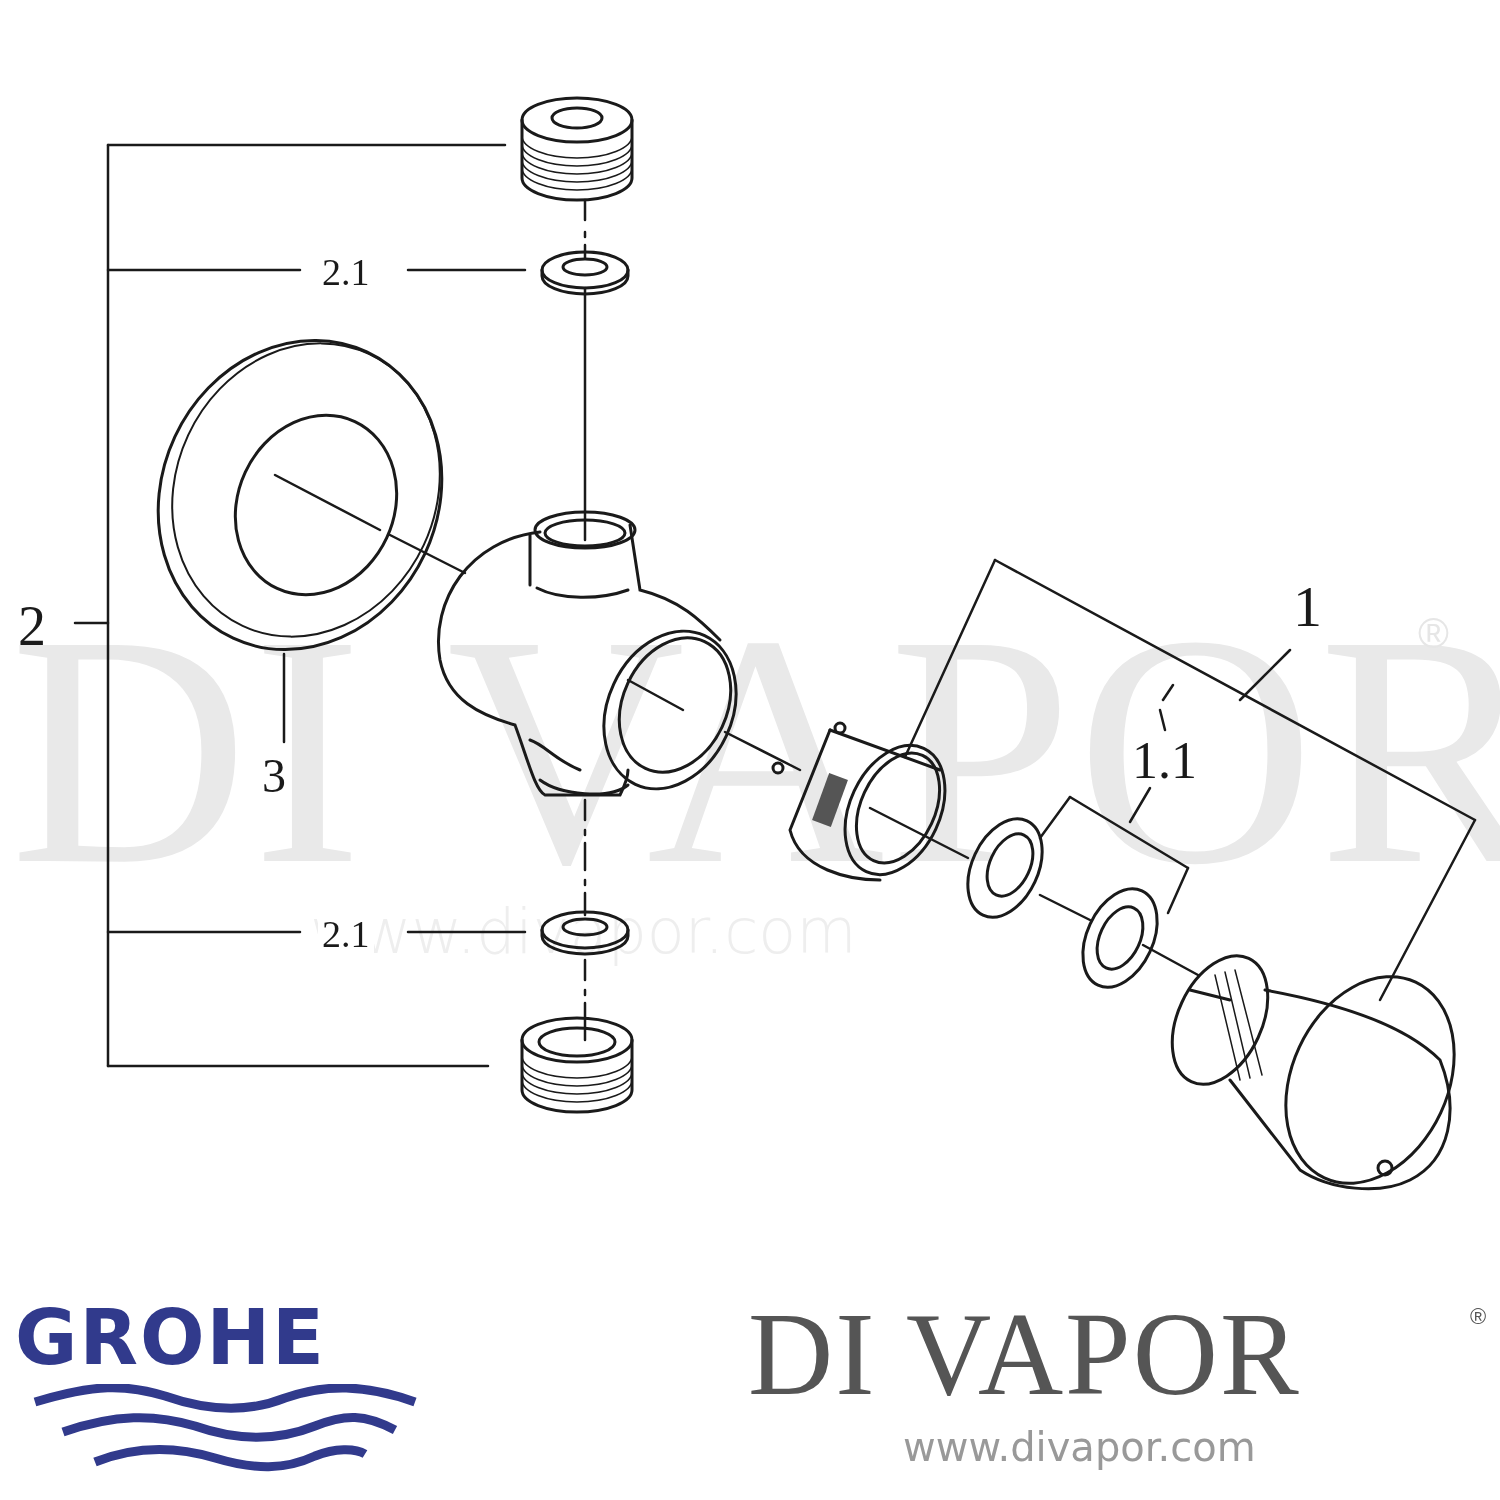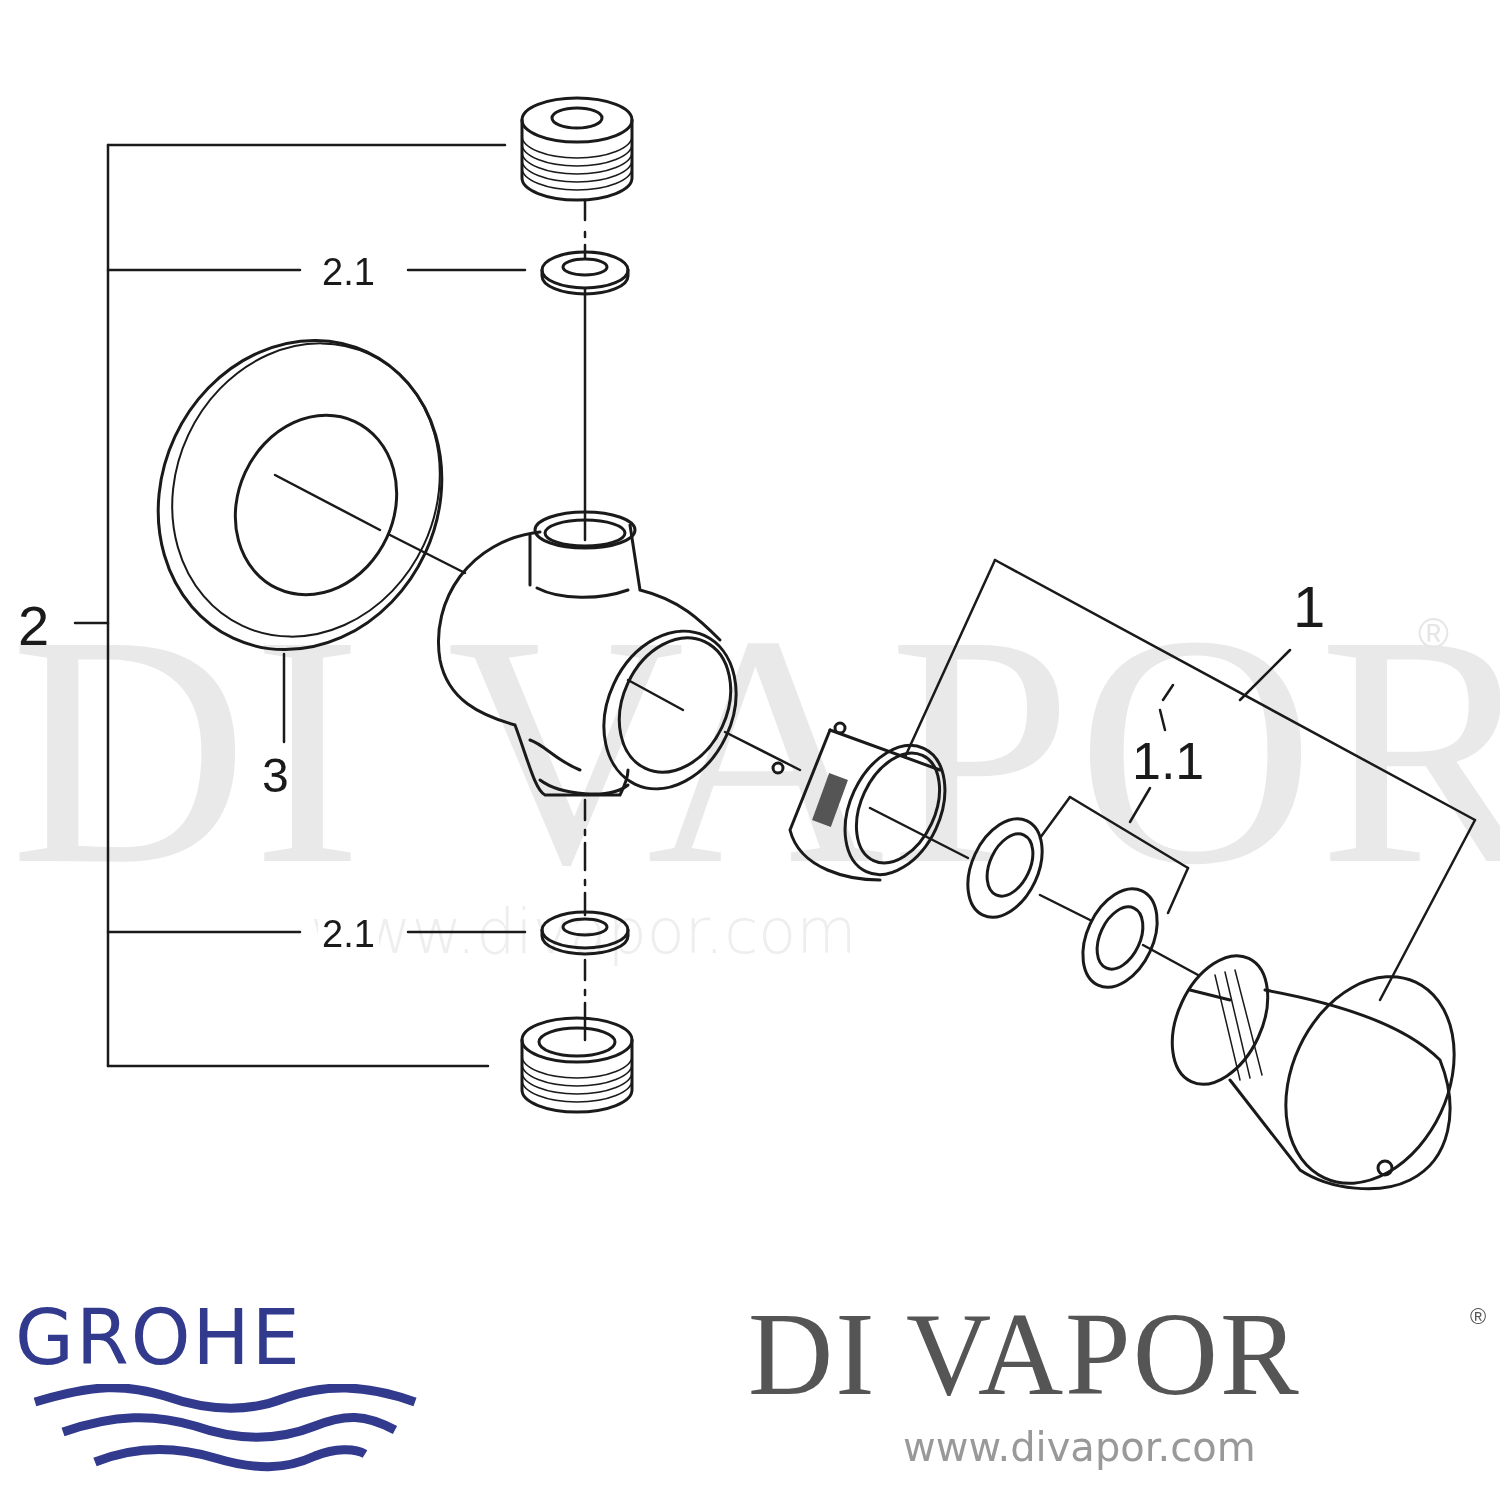--- a/index.html
+++ b/index.html
@@ -1,29 +1,29 @@
 <!DOCTYPE html>
 <html><head>
 <meta charset="utf-8">
 <style>
   html, body { margin:0; padding:0; background:#ffffff; }
   body { width:1500px; height:1500px; position:relative; overflow:hidden; font-family:"Liberation Sans", sans-serif; }
   #diagram { position:absolute; left:0; top:0; width:1500px; height:1500px; }
   .wm-big { position:absolute; left:10px; top:585px; font-family:"Liberation Serif", serif; font-size:330px; color:#e9e9e9; letter-spacing:4px; white-space:nowrap; line-height:1; }
   .wm-reg { position:absolute; left:1418px; top:610px; font-family:"Liberation Sans", sans-serif; font-size:42px; color:#e6e6e6; }
   .wm-url { position:absolute; left:310px; top:895px; font-family:"DejaVu Sans", sans-serif; font-size:62px; color:#eeeeee; white-space:nowrap; font-weight:200; }
-  .label { position:absolute; font-family:Liberation Sans, sans-serif; color:#1a1a1a; line-height:1; background:transparent; }
+  .label { position:absolute; font-family:Liberation Serif, serif; color:#1a1a1a; line-height:1; background:transparent; }
   .lbl-2 { left:18px; top:598px; font-size:56px; }
   .lbl-3 { left:262px; top:752px; font-size:48px; }
   .lbl-1 { left:1293px; top:578px; font-size:58px; }
   .lbl-11 { left:1132px; top:735px; font-size:52px; }
   .lbl-21a { left:318px; top:253px; font-size:38px; background:#fff; padding:0 4px; }
   .lbl-21b { left:318px; top:915px; font-size:38px; background:#fff; padding:0 4px; }
   .grohe { position:absolute; left:15px; top:1300px; width:420px; }
-  .grohe-text { font-family:"DejaVu Sans", sans-serif; font-weight:normal; font-size:76px; color:#313a8c; letter-spacing:2px; line-height:1; }
+  .grohe-text { font-family:"DejaVu Sans", sans-serif; font-weight:bold; font-size:76px; color:#313a8c; letter-spacing:2px; line-height:1; }
   .divapor { position:absolute; left:748px; top:1296px; width:740px; }
   .divapor-name { font-family:"Liberation Serif", serif; font-size:118px; color:#555555; letter-spacing:2px; white-space:nowrap; line-height:1; }
   .divapor-reg { position:absolute; left:722px; top:8px; font-size:22px; color:#555; font-family:"Liberation Sans", sans-serif; }
   .divapor-url { position:absolute; left:155px; top:128px; font-family:"DejaVu Sans", sans-serif; font-size:40px; color:#999999; white-space:nowrap; }
 </style>
 </head>
 <body>
 
 <div id="diagram">
 

